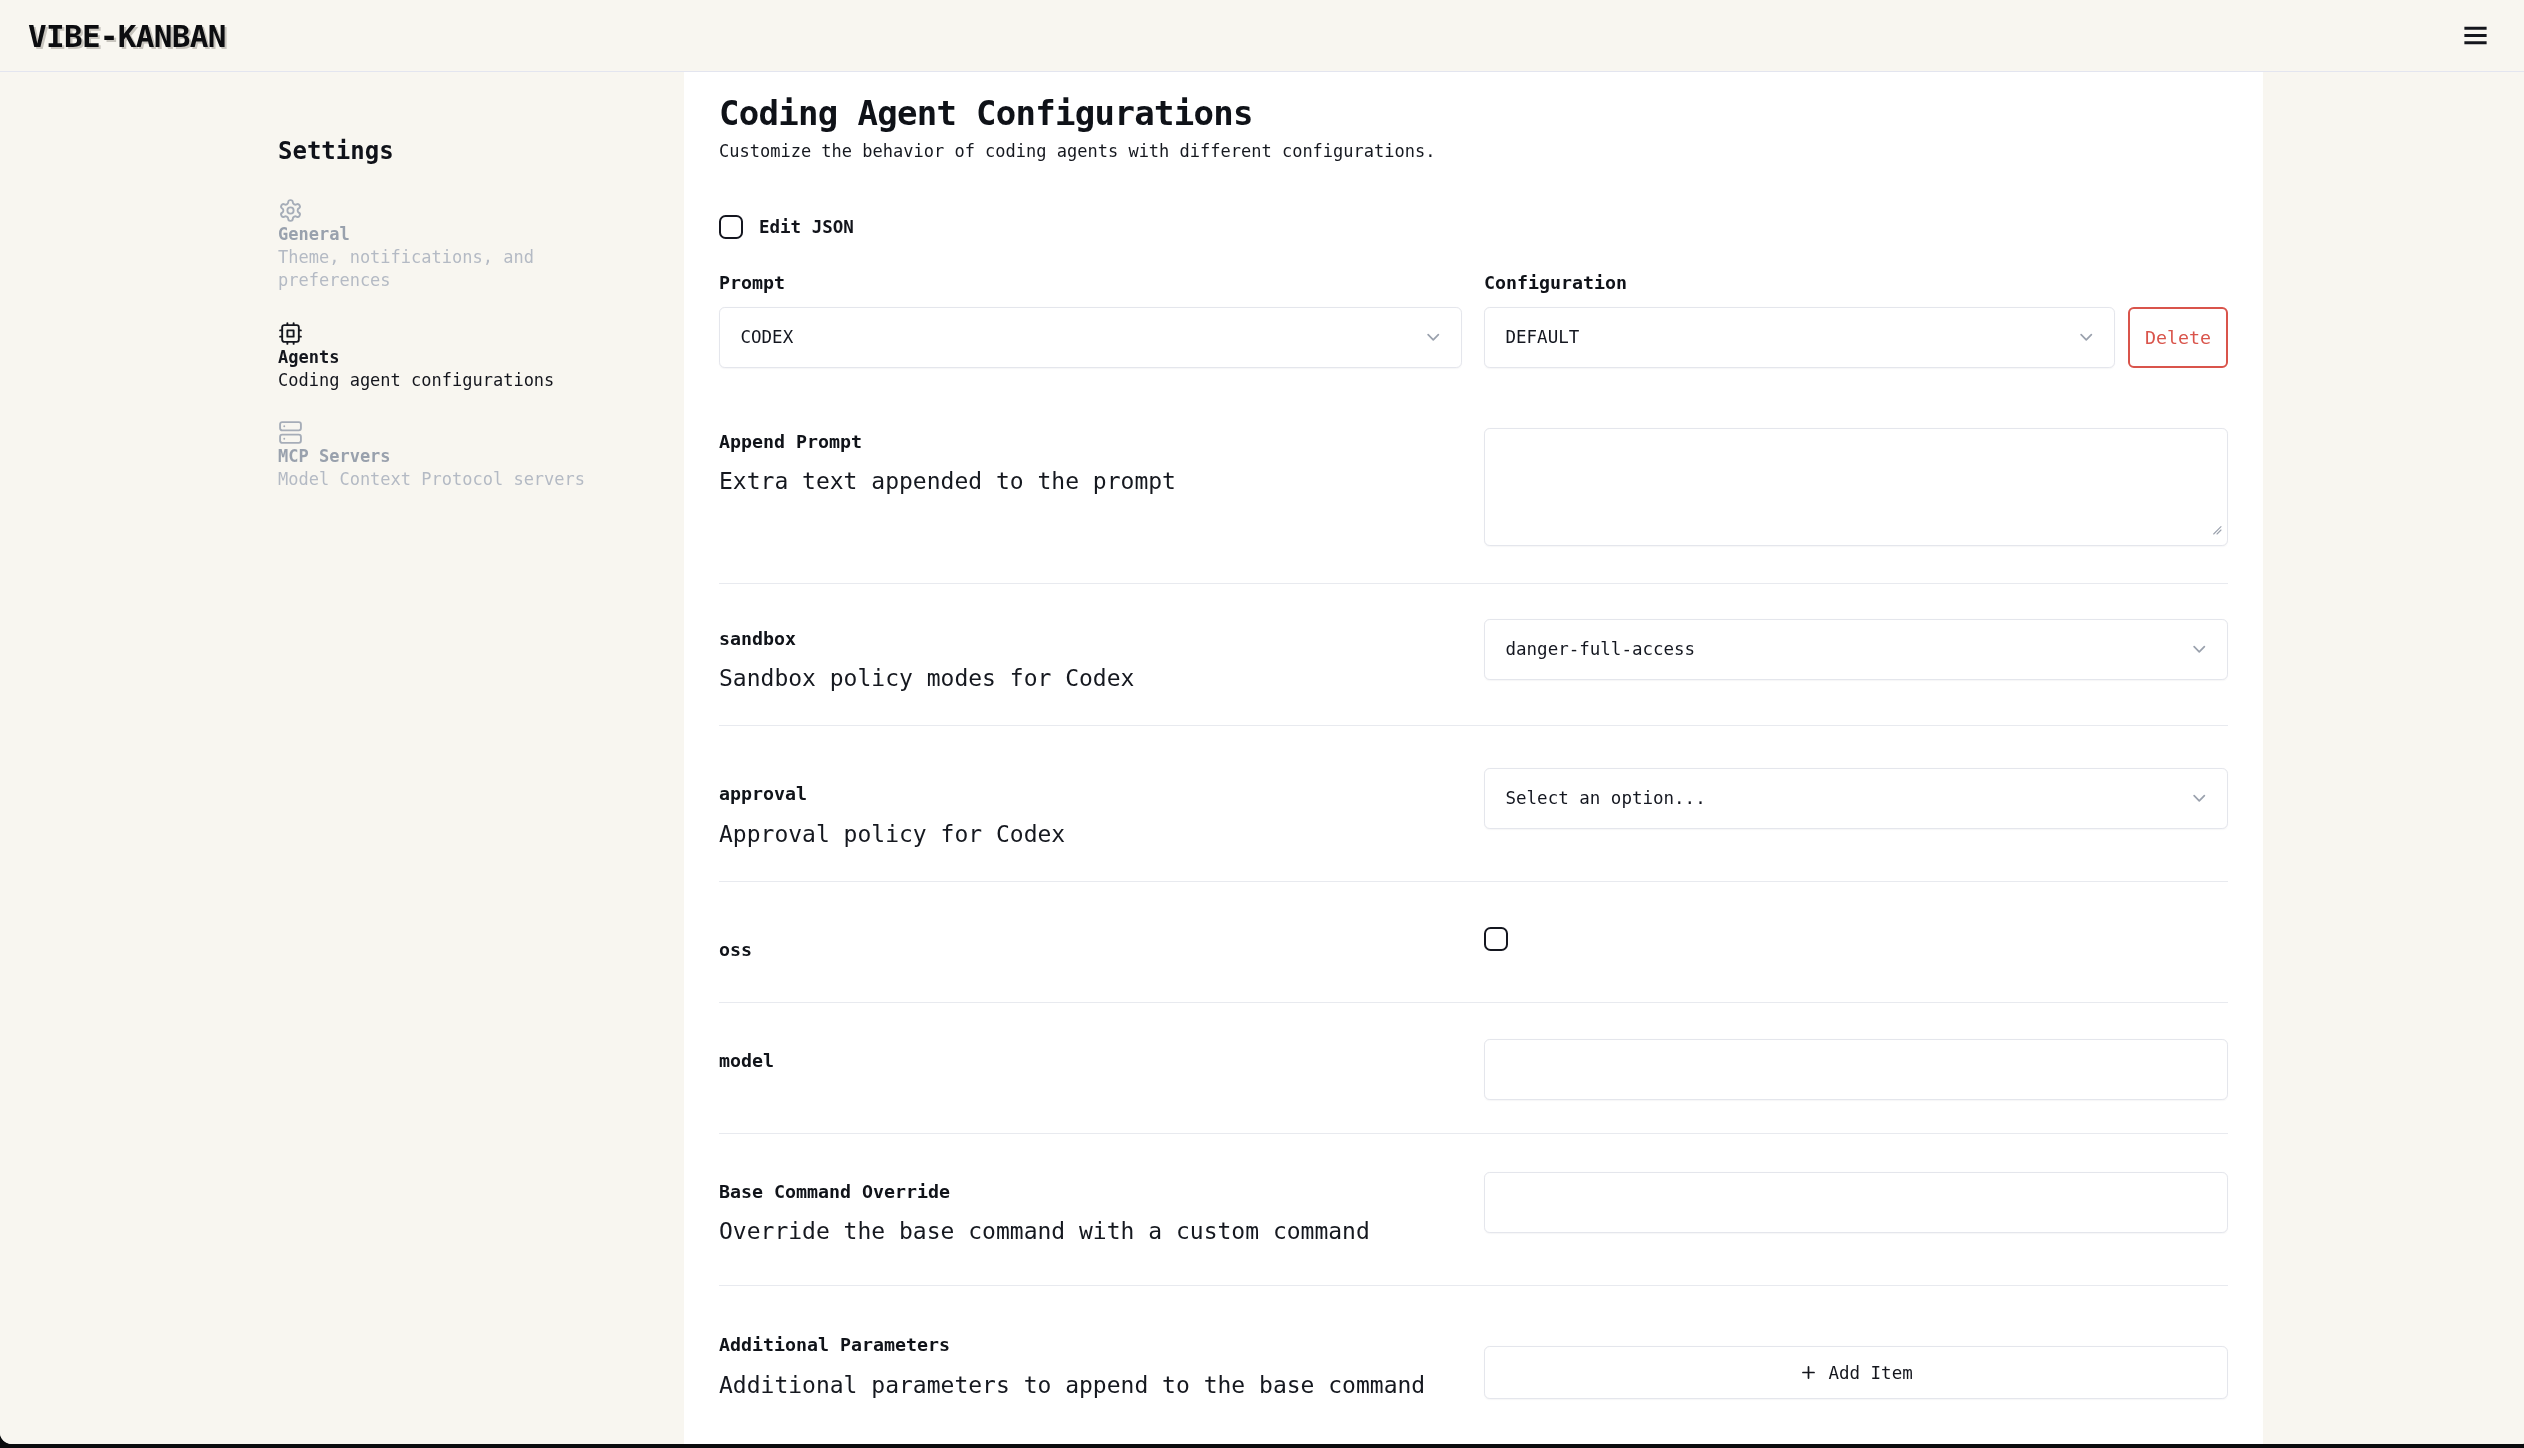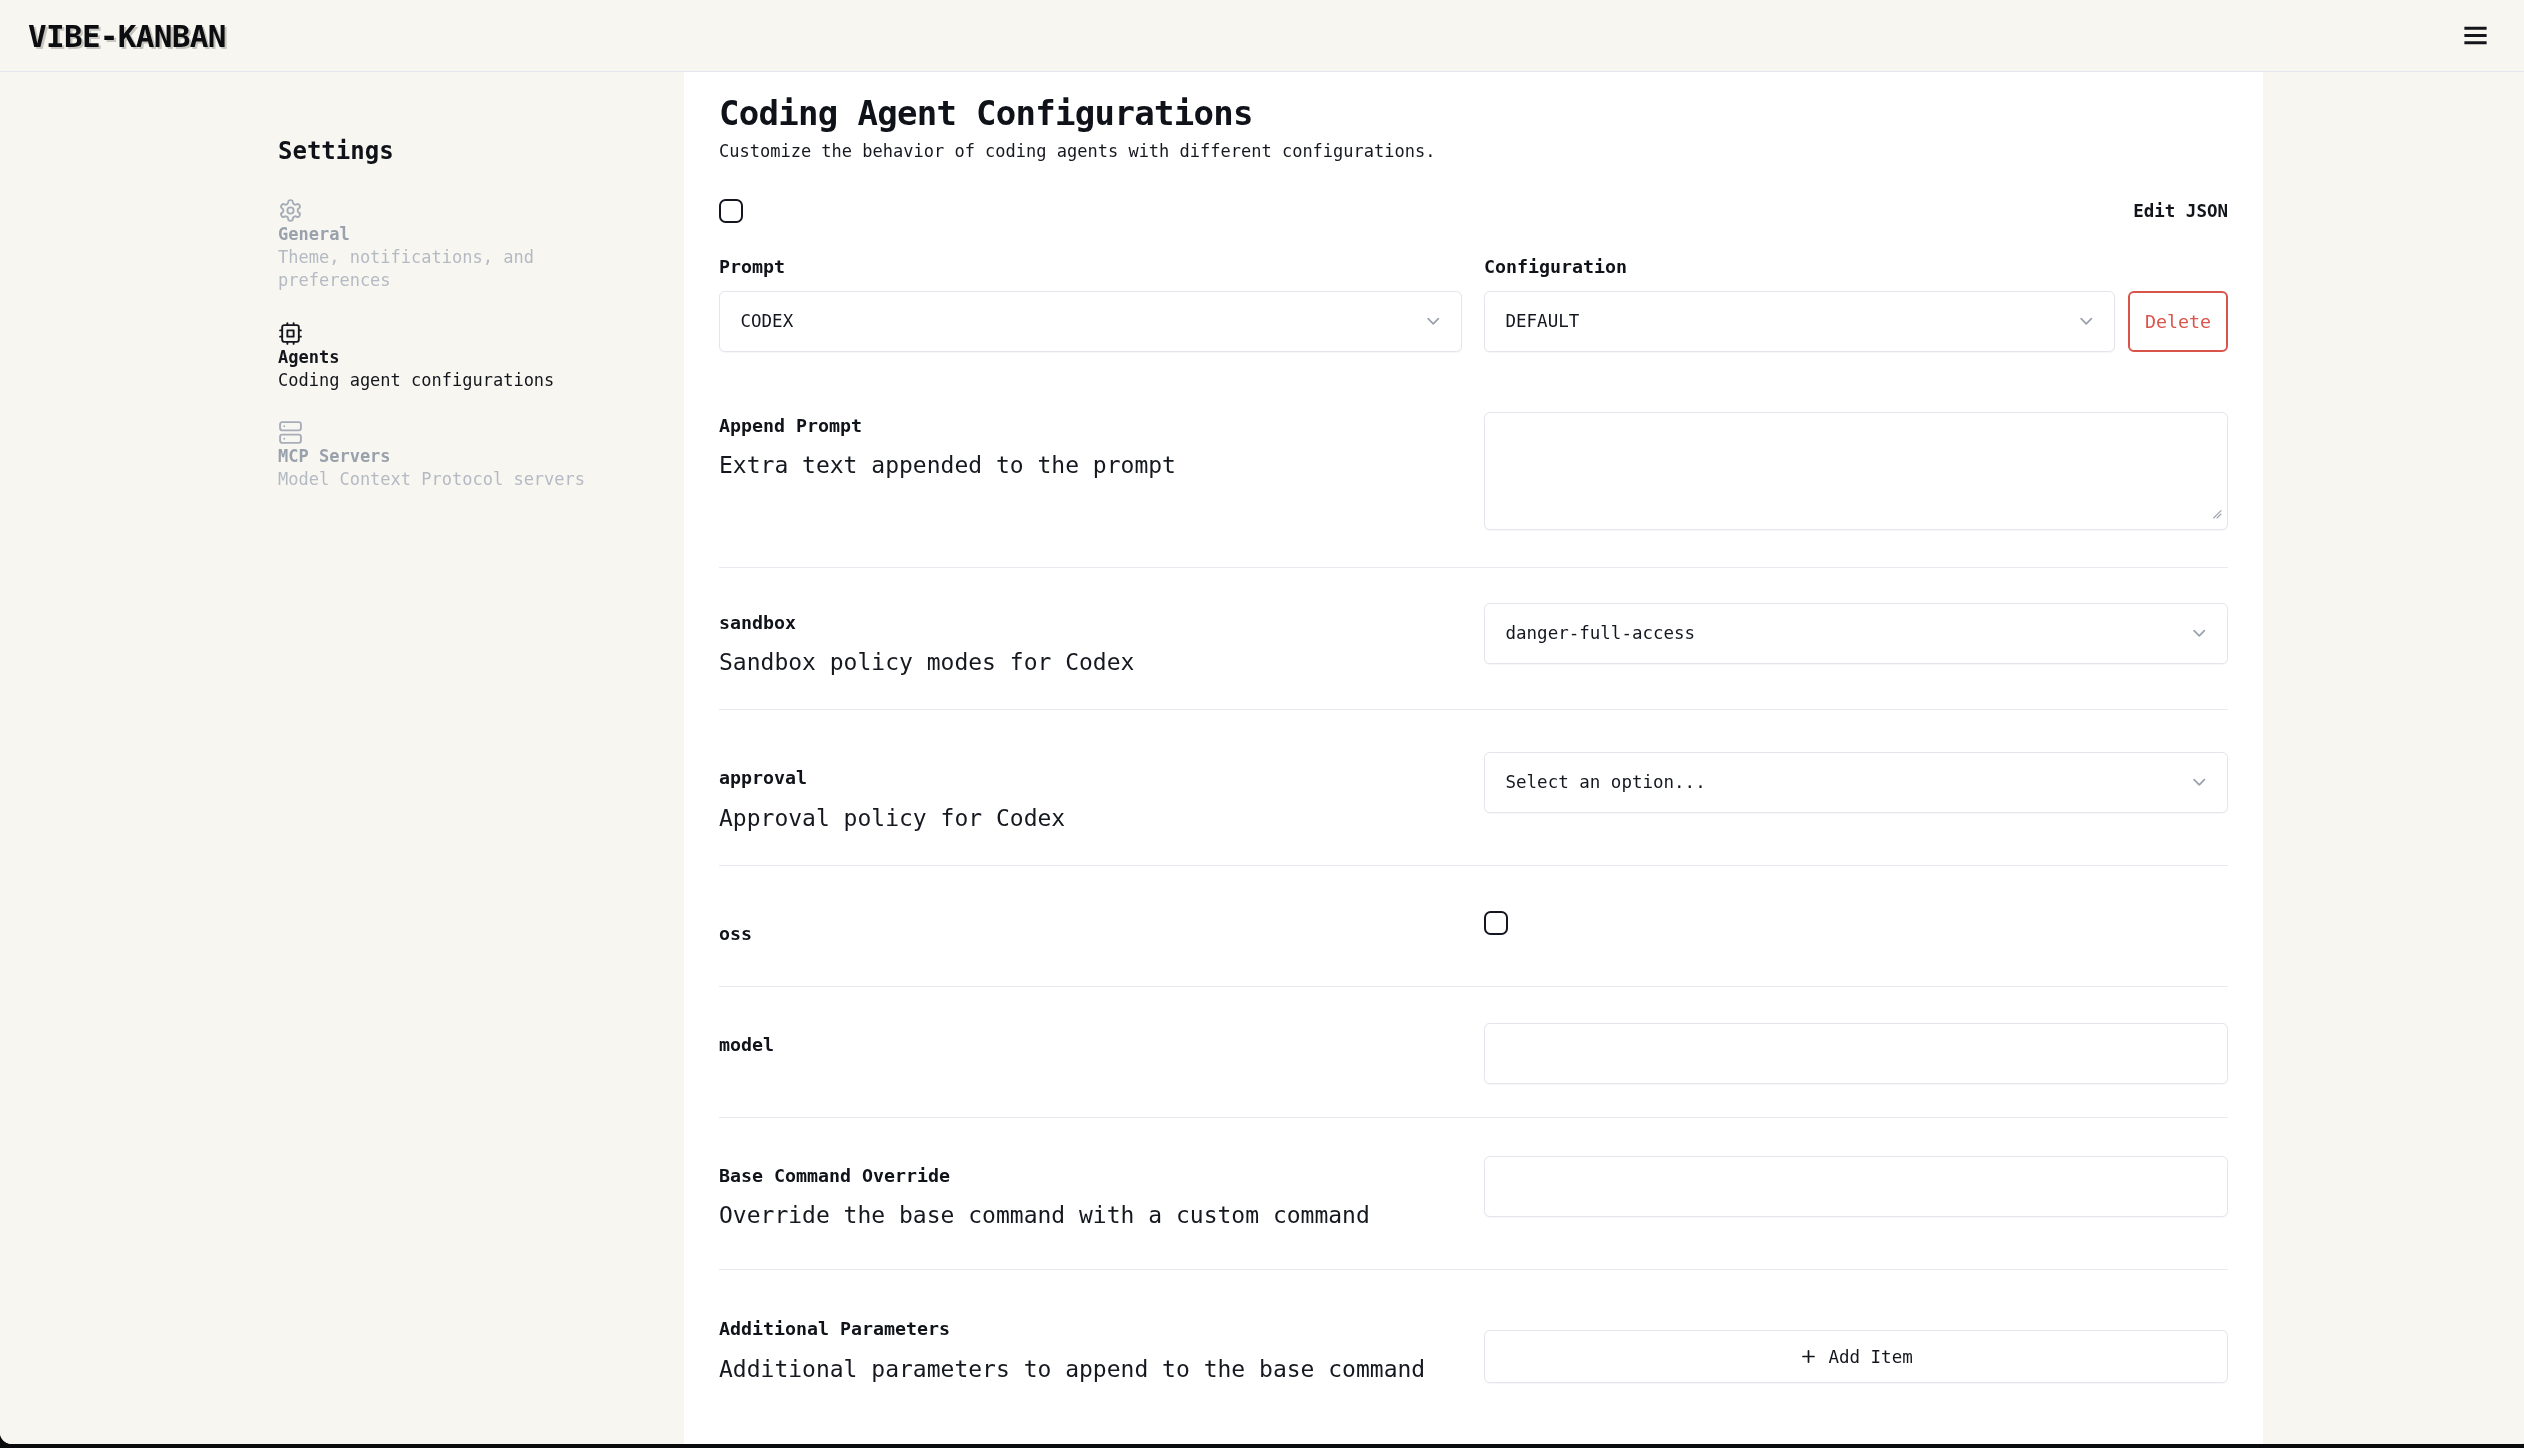--- a/index.html
+++ b/index.html
@@ -57,21 +57,21 @@
   .side-item.active .s-icon  { color:#14161d; }
   
   .content {
     flex:0 0 1579px; width:1579px;
     background:#ffffff;
     padding:21px 35px 0 35px;
   }
   .page-title { font-size:34px; line-height:1.2; font-weight:bold; color:#0f1218; letter-spacing:-0.7px; }
   .page-subtitle { margin-top:7.3px; font-size:17px; color:#15181f; }
   
-  .edit-json { margin-top:38px; display:flex; align-items:center; cursor:pointer;justify-content:space-between; }
+  .edit-json { margin-top:54px; display:flex; align-items:center; cursor:pointer; }
   .checkbox {
     width:24px; height:24px; border:2.2px solid #14161f; border-radius:6.6px;
     background:#fff; display:inline-block;
   }
   .edit-json-label { margin-left:16px; font-size:17.5px; font-weight:600; color:#12141b; }
   
   .top-grid { margin-top:32px; display:flex; }
   .tg-left  { width:743px; }
   .tg-right { width:744px; margin-left:22px; }
   .field-label { font-size:18.3px; font-weight:bold; color:#101319; line-height:23.4px; }

